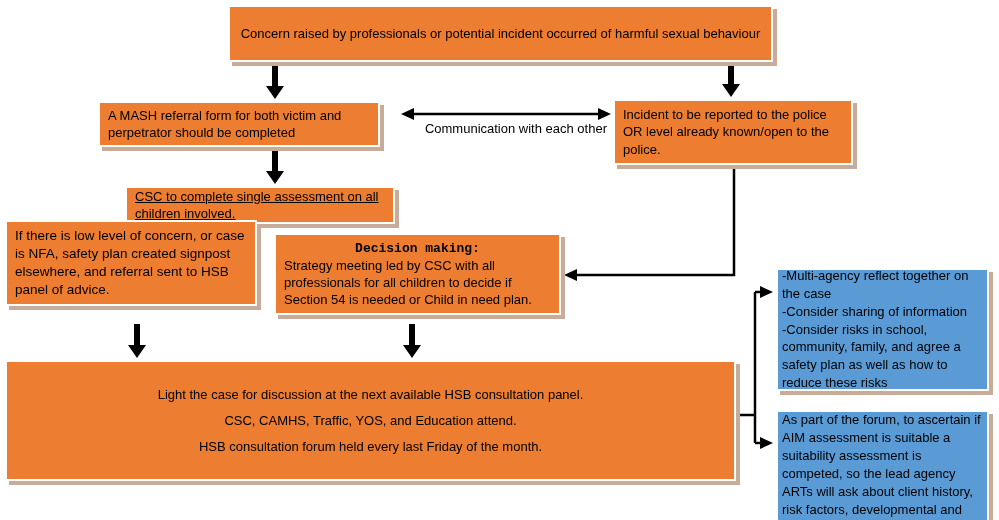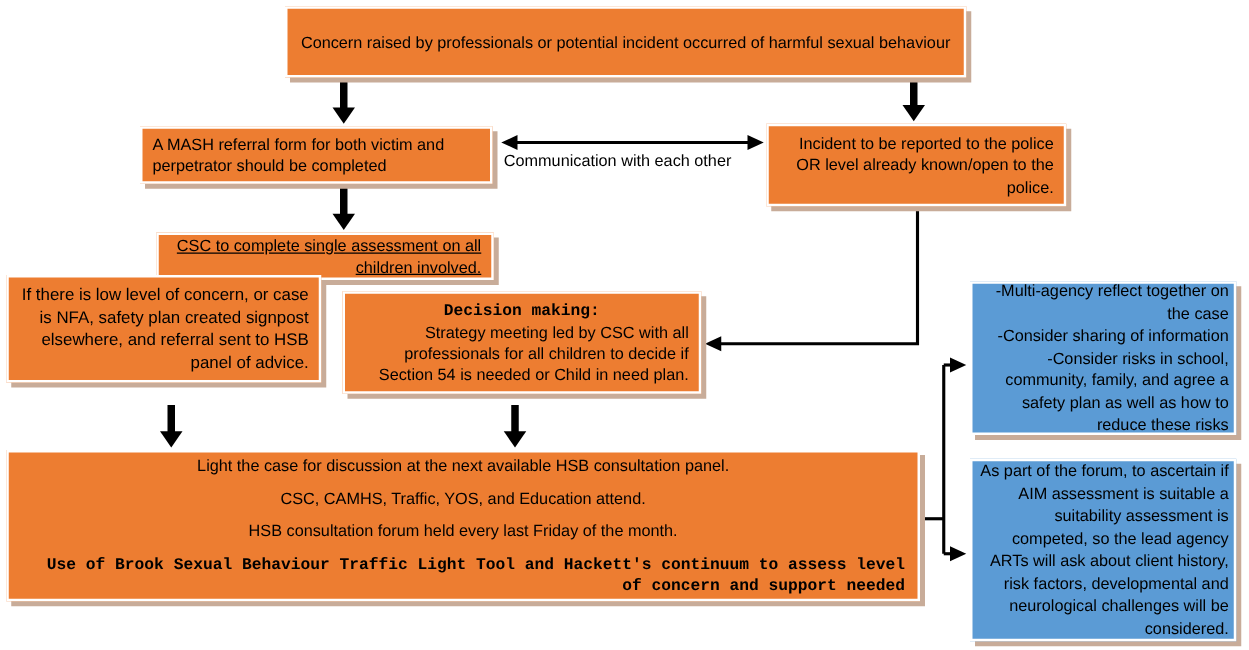--- a/index.html
+++ b/index.html
@@ -15,51 +15,51 @@
   }
   .box {
     position: absolute;
     box-sizing: border-box;
     border: 2px solid #ffffff;
     box-shadow: 4px 4px 0 #c8ac99;
     display: flex;
     flex-direction: column;
     align-items: center;
     justify-content: center;
-    text-align: right;
+    text-align: left;
     font-size: 13px;
     line-height: 1.32;
     padding: 3px 8px;
   }
   .orange { background: #ED7D31; }
-  .blue   { background: #5B9BD5; }
+  .blue   { background: #5B9BD5; margin-top: 43px; }
 
   .box-concern  { left: 228px; top: 5px;   width: 545px; height: 57px; }
-  .box-mash     { left: 112px; top: 101px; width: 282px; height: 46px;
+  .box-mash     { left: 98px; top: 101px; width: 282px; height: 46px;
                   align-items: flex-end; text-align: left; }
   .box-police   { left: 613px; top: 99px;  width: 240px; height: 66px; }
   .box-csc      { left: 125px; top: 186px; width: 270px; height: 38px; text-decoration: underline; }
   .box-low      { left: 5px;   top: 220px; width: 252px; height: 86px; font-size: 13.5px; }
   .box-decision { left: 274px; top: 233px; width: 287px; height: 82px; }
   .box-panel    { left: 5px;   top: 360px; width: 731px; height: 121px; padding: 2px 10px; }
   .box-panel .panel-line { margin: 4.5px 0; }
   .box-blue1    { left: 776px; top: 225px; width: 213px; height: 123px;
                   white-space: pre-line; font-size: 13px; line-height: 1.38; padding: 2px 4px; }
   .box-blue2    { left: 776px; top: 367px; width: 213px; height: 146px;
                   font-size: 13px; line-height: 1.38; padding: 2px 4px; }
   .bold { font-weight: bold; font-family: Liberation Mono, monospace; }
 
   #arrow-layer {
     position: absolute; left: 0; top: 0;
     pointer-events: none;
   }
   .comm-label {
     position: absolute;
     left: 403px; top: 121px; width: 204px;
-    text-align: left;
+    text-align: right;
     font-size: 13px;
     background: transparent;
   }
 </style>
 </head>
 <body>
 
 <div id="canvas">
 
   <svg id="arrow-layer" width="999" height="520" viewBox="0 0 999 520">
@@ -134,21 +134,20 @@
 
   <div class="box orange box-decision">
     <span class="bold">Decision making:</span>
     <span>Strategy meeting led by CSC with all professionals for all children to decide if Section 54 is needed or Child in need plan.</span>
   </div>
 
   <div class="box orange box-panel">
     <div class="panel-line">Light the case for discussion at the next available HSB consultation panel.</div>
     <div class="panel-line">CSC, CAMHS, Traffic, YOS, and Education attend.</div>
     <div class="panel-line">HSB consultation forum held every last Friday of the month.</div>
-    <div class="panel-line bold">Use of Brook Sexual Behaviour Traffic Light Tool and Hackett's continuum to assess level of concern and support needed</div>
   </div>
 
   <div class="box blue box-blue1">
     <span>-Multi-agency reflect together on the case
 -Consider sharing of information
 -Consider risks in school, community, family, and agree a safety plan as well as how to reduce these risks</span>
   </div>
 
   <div class="box blue box-blue2">
     <span>As part of the forum, to ascertain if AIM assessment is suitable a suitability assessment is competed, so the lead agency ARTs will ask about client history, risk factors, developmental and neurological challenges will be considered.</span>

